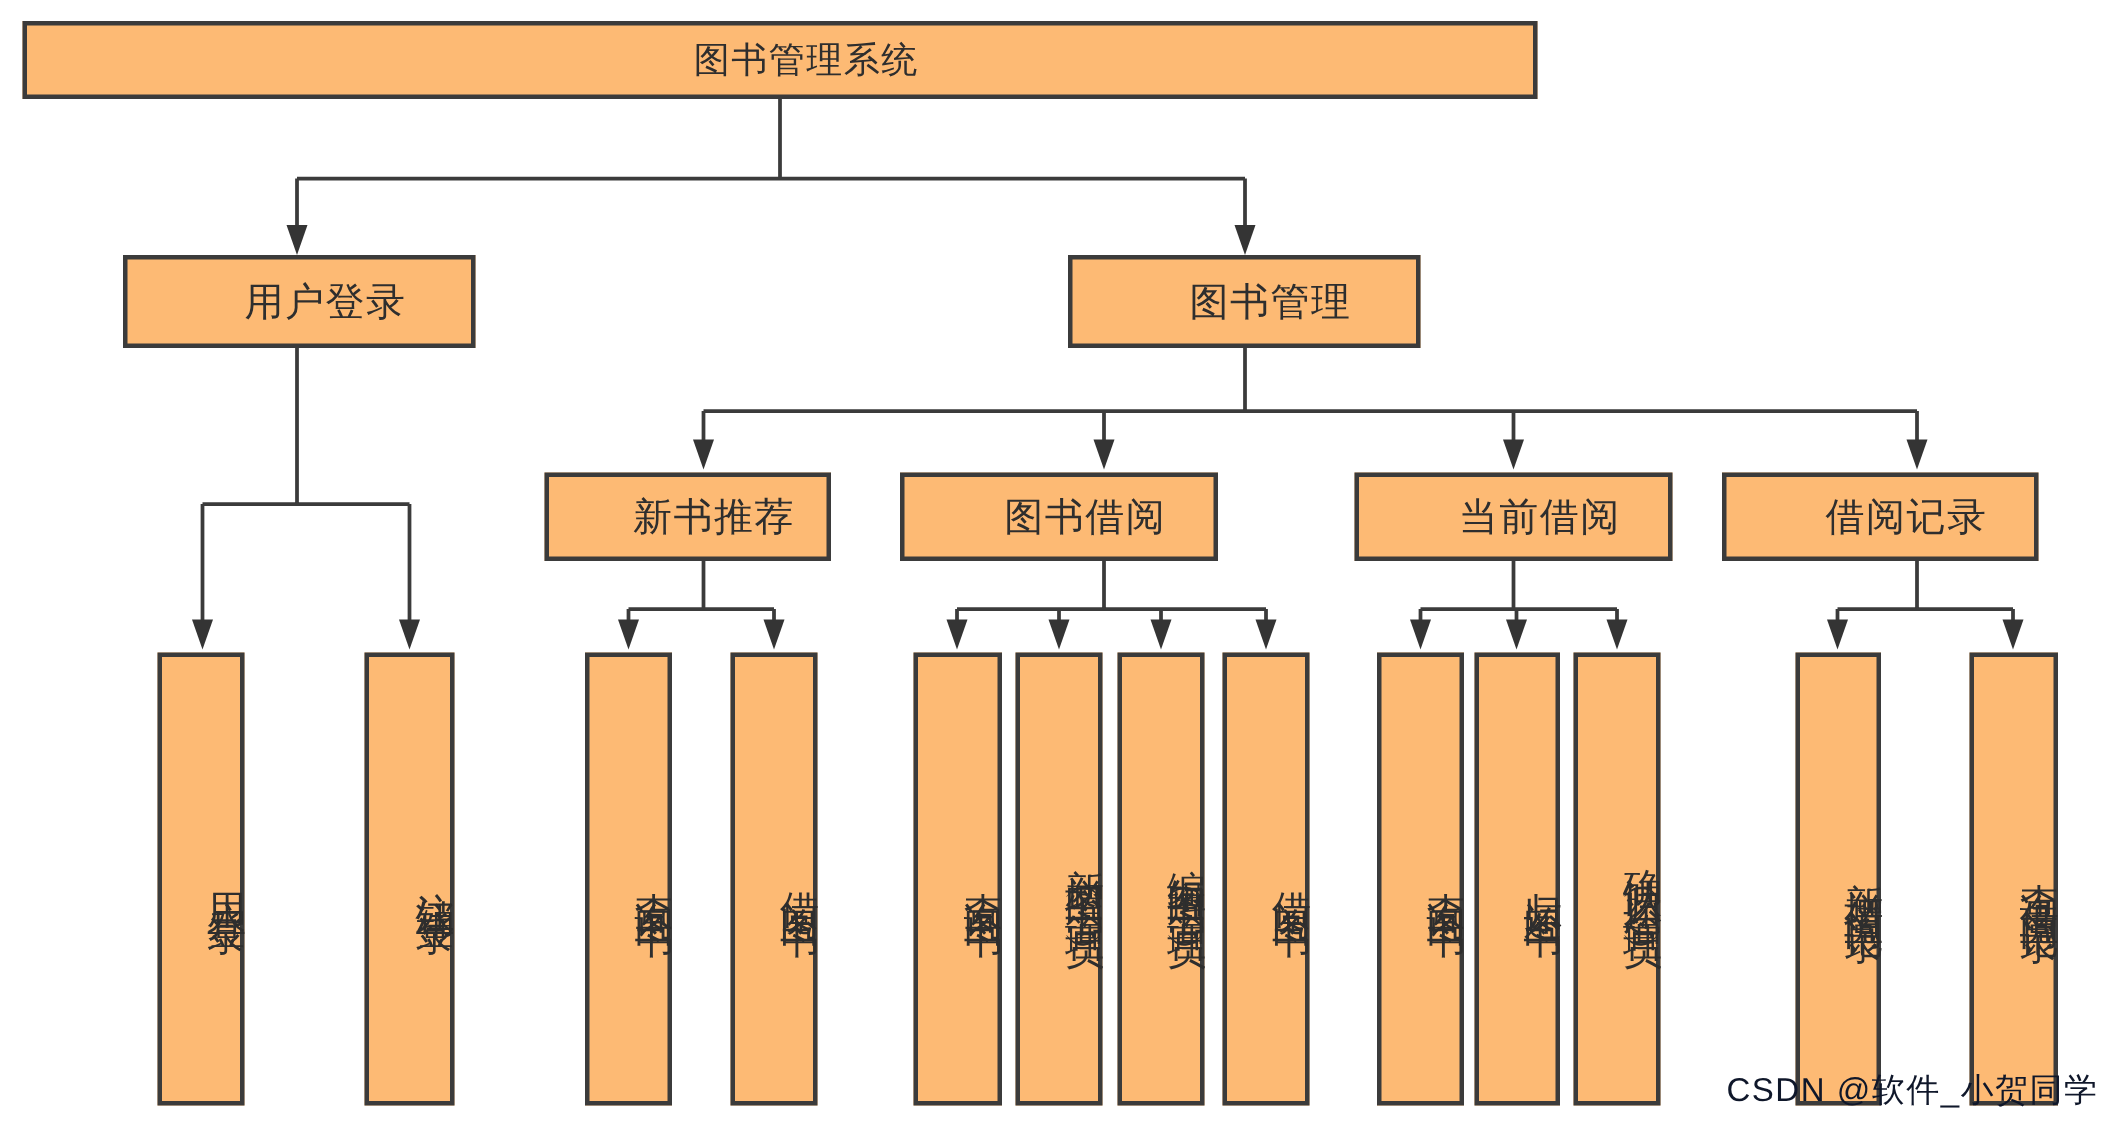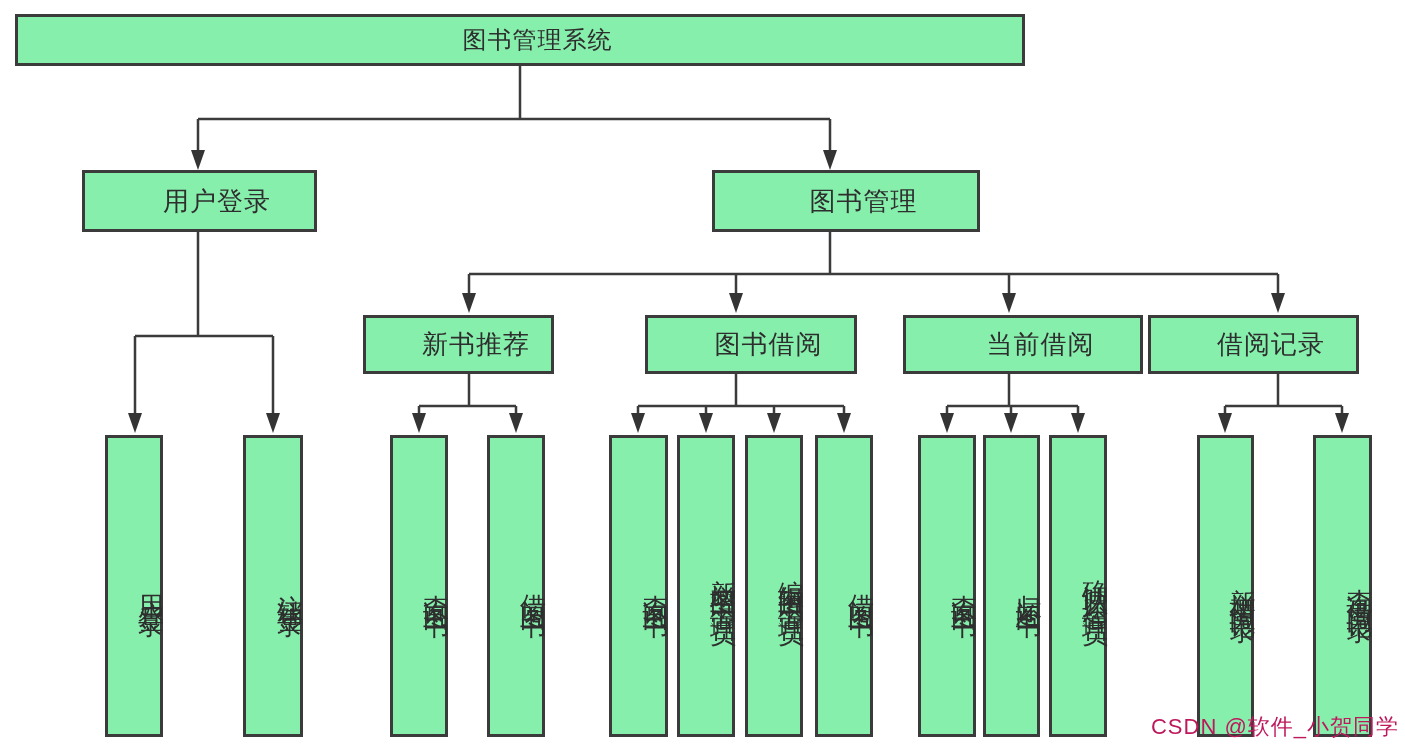--- a/index.html
+++ b/index.html
@@ -7,21 +7,21 @@
     position:relative;
     width:1405px;height:747px;
     background:#ffffff;
     font-family:"Liberation Sans", sans-serif;
     overflow:hidden;
   }
   .box{
     position:absolute;
     box-sizing:border-box;
     border:3px solid #3b3b3b;
-    background:#86efac;
+    background:#fdba74;
     display:flex;
     align-items:center;
     justify-content:center;
     color:#2e2e2e;
     padding-left:35px;
   }
   .hbox{font-size:26px;letter-spacing:1px;}
   .hbox.title{font-size:24px;}
   .vbox .vtext{
     writing-mode:vertical-rl;
@@ -85,31 +85,31 @@
     <path class="head" d="M1335 413 L1349 413 L1342 433 Z"></path>
   </svg>
 
   <div class="box hbox title" style="left:15px;top:14px;width:1010px;height:52px">
     <span>图书管理系统</span>
   </div>
 
   <div class="box hbox" style="left:82px;top:170px;width:235px;height:62px">
     <span>用户登录</span>
   </div>
-  <div class="box hbox" style="left:712px;top:170px;width:268px;height:62px">
+  <div class="box hbox" style="left:712px;top:170px;width:235px;height:62px">
     <span>图书管理</span>
   </div>
 
   <div class="box hbox" style="left:363px;top:315px;width:191px;height:59px">
     <span>新书推荐</span>
   </div>
-  <div class="box hbox" style="left:645px;top:315px;width:212px;height:59px">
+  <div class="box hbox" style="left:600px;top:315px;width:212px;height:59px">
     <span>图书借阅</span>
   </div>
-  <div class="box hbox" style="left:903px;top:315px;width:240px;height:59px">
+  <div class="box hbox" style="left:903px;top:315px;width:212px;height:59px">
     <span>当前借阅</span>
   </div>
   <div class="box hbox" style="left:1148px;top:315px;width:211px;height:59px">
     <span>借阅记录</span>
   </div>
 
   <div class="box vbox" style="left:105px;top:435px;width:58px;height:302px">
     <span class="vtext">用户登录</span>
   </div>
   <div class="box vbox" style="left:243px;top:435px;width:60px;height:302px">
@@ -146,15 +146,15 @@
     <span class="vtext">确认归还（管理员）</span>
   </div>
 
   <div class="box vbox" style="left:1197px;top:435px;width:57px;height:302px">
     <span class="vtext">新增借阅记录</span>
   </div>
   <div class="box vbox" style="left:1313px;top:435px;width:59px;height:302px">
     <span class="vtext">查询借阅记录</span>
   </div>
 
-  <div class="watermark" style="color: #be185d;">CSDN @软件_小贺同学</div>
+  <div class="watermark" style="color: #0f172a;">CSDN @软件_小贺同学</div>
 
 </div>
 
 </body></html>

